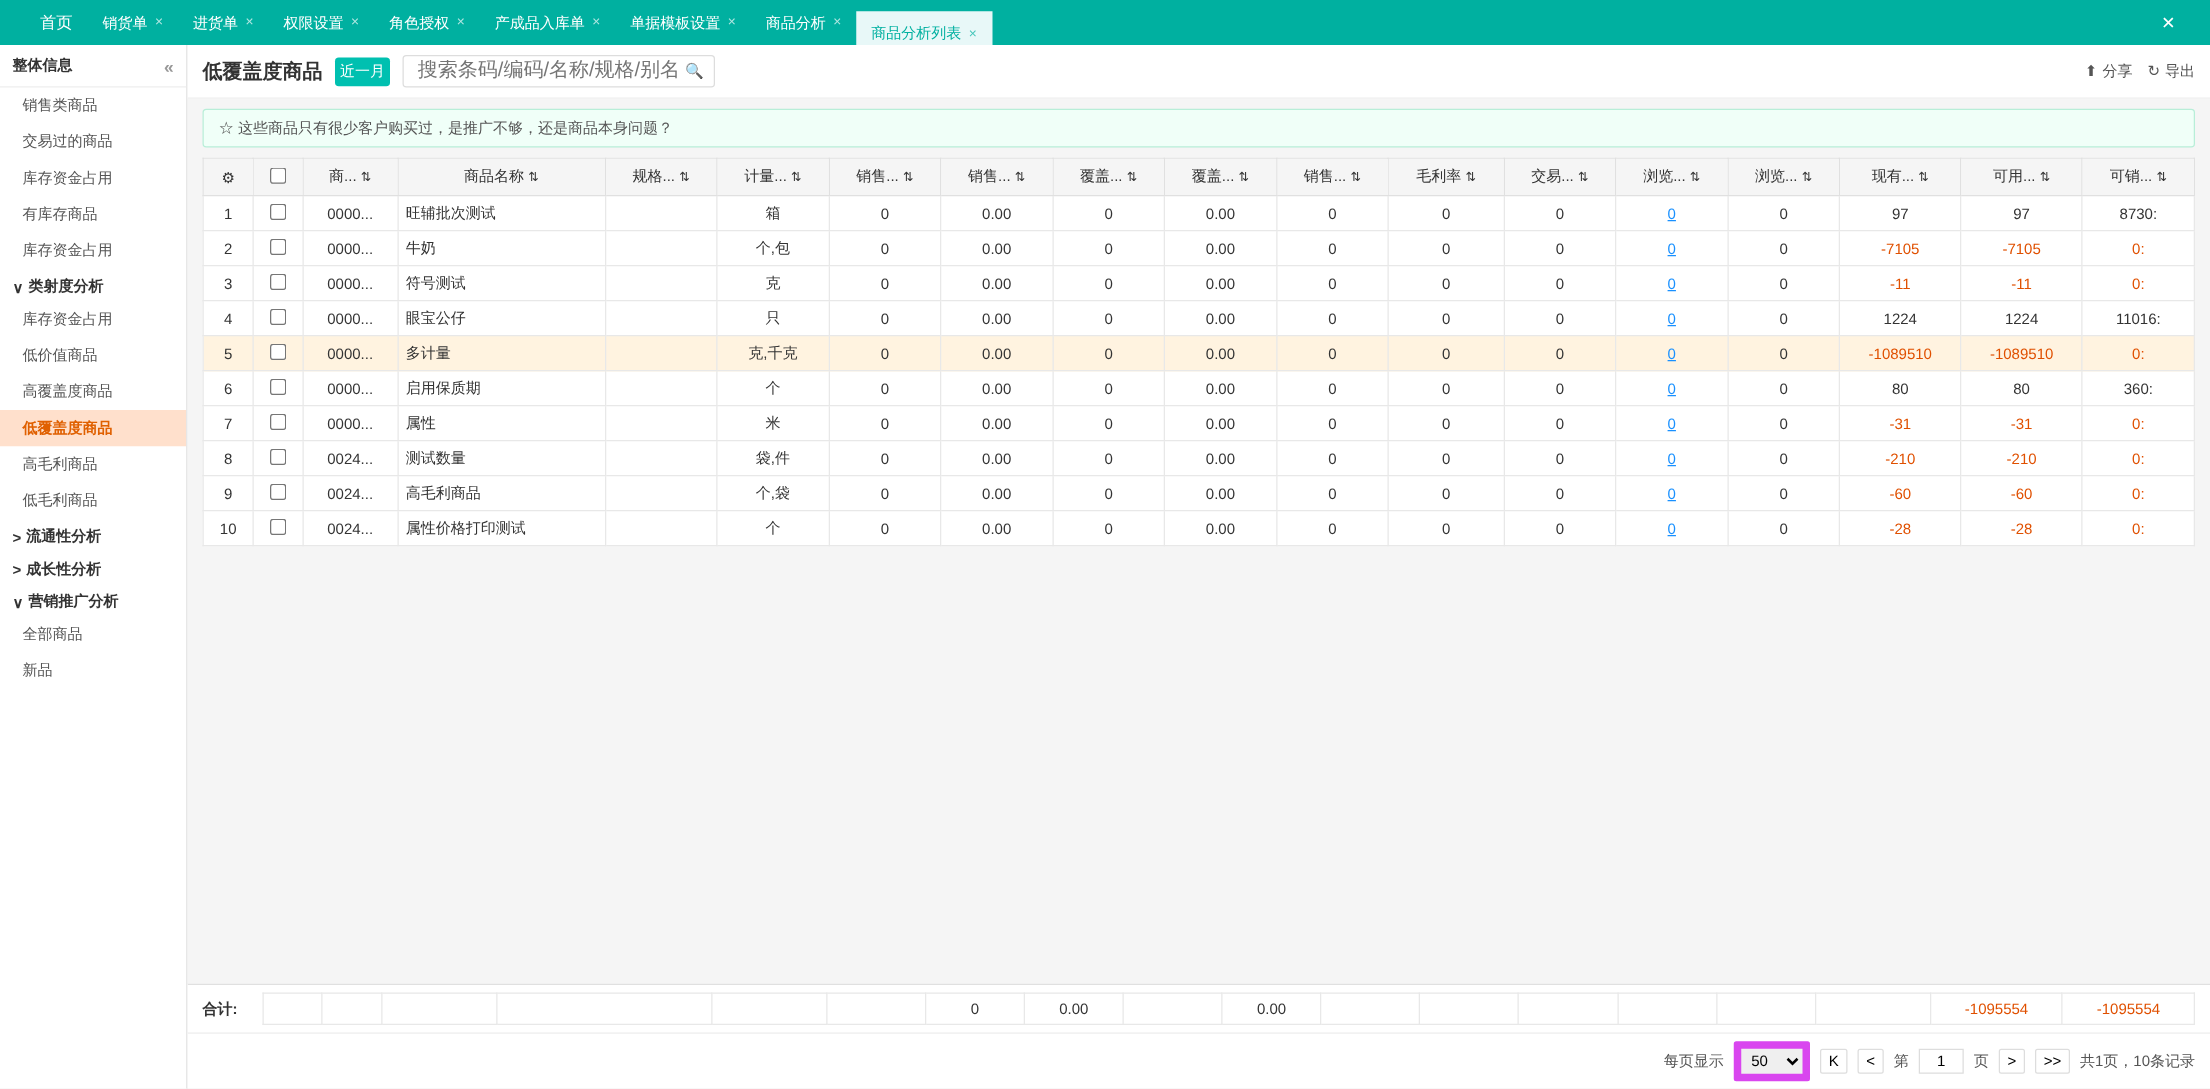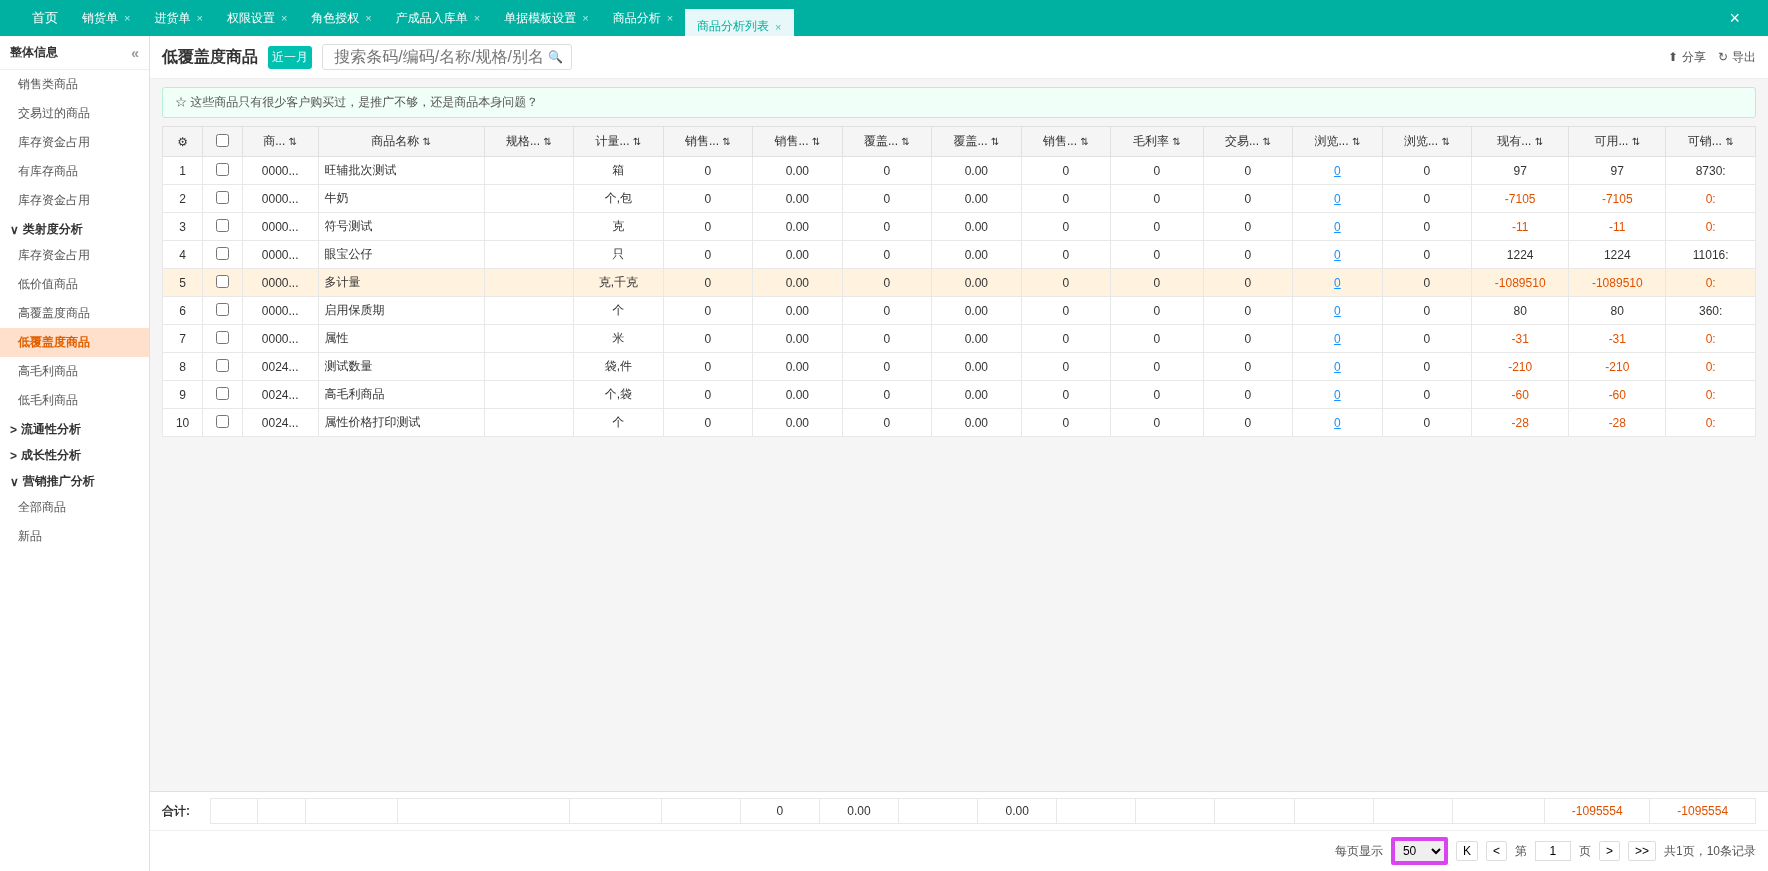--- a/index.html
+++ b/index.html
@@ -94,21 +94,21 @@
       display: flex; align-items: center; padding: 6px 12px;
     }
     .total-label { color: #333; font-weight: bold; margin-right: 20px; }
 
     
     .pagination {
       display: flex; align-items: center; justify-content: flex-end;
       padding: 6px 12px; background: #fff; border-top: 1px solid #eee;
       gap: 8px; font-size: 12px; color: #555;
     }
-    .page-size-select { border: 4px solid #d946ef; border-radius: 2px; padding: 2px 4px; }
+    .page-size-select { border: 6px solid #d946ef; border-radius: 2px; padding: 2px 4px; }
     .page-btn { border: 1px solid #ddd; background: #fff; padding: 2px 6px; cursor: pointer; border-radius: 2px; }
     .page-input { border: 1px solid #ddd; width: 36px; text-align: center; padding: 2px; }
     .chevron { font-size: 10px; }
   </style>
 </head>
 <body>
 
 <div class="top-nav">
   <div class="nav-item">首页</div>
   <div class="nav-item">

